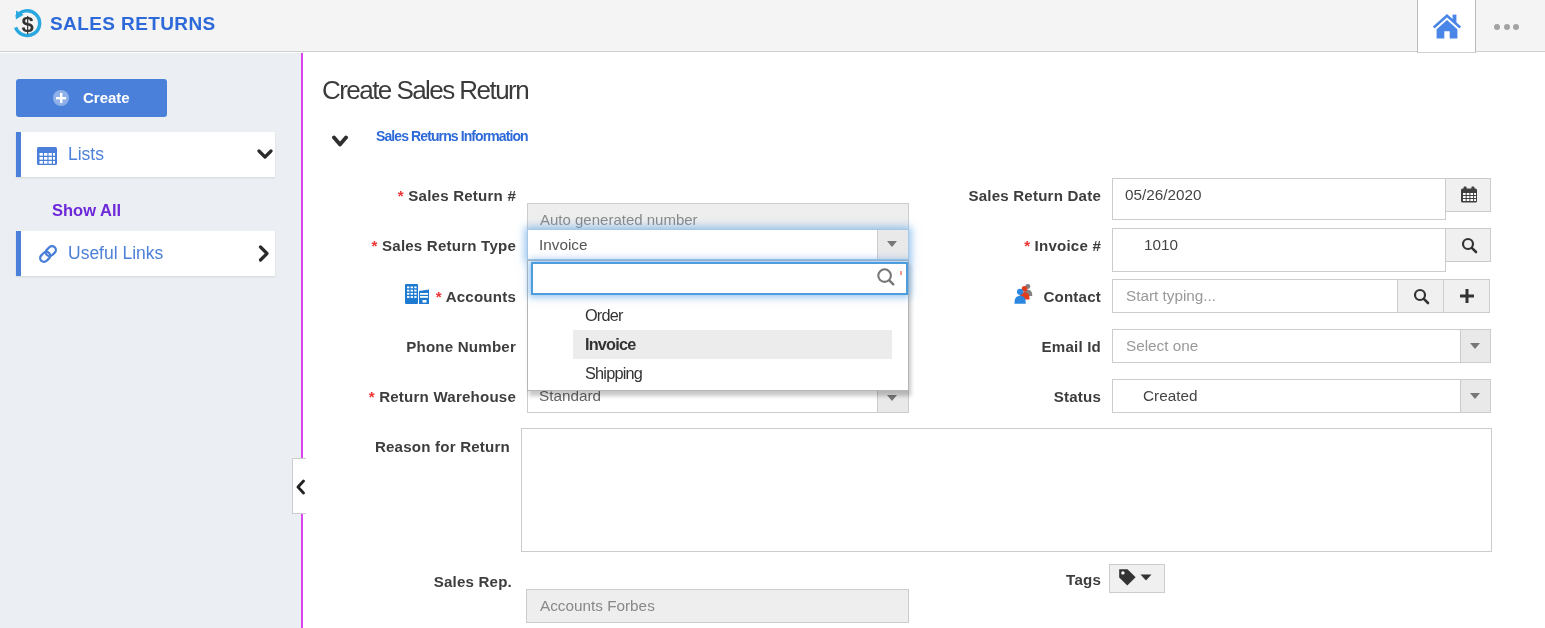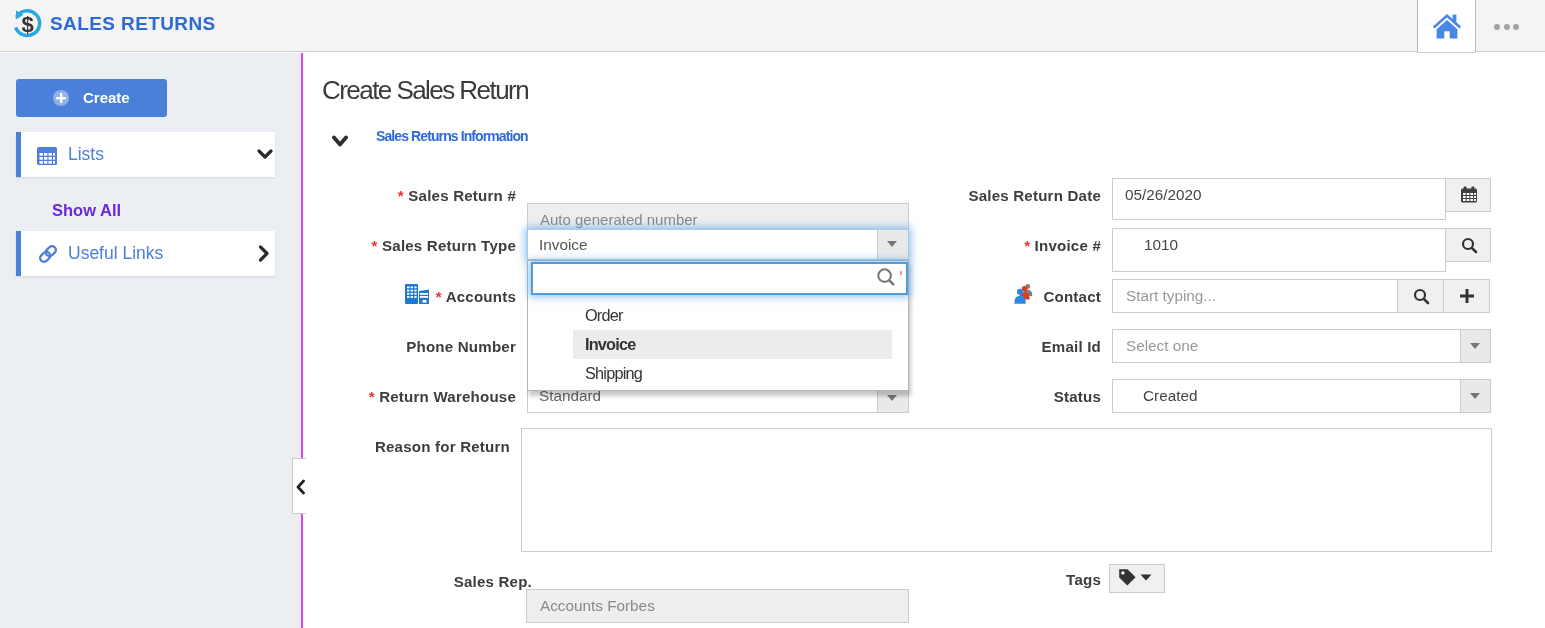--- a/index.html
+++ b/index.html
@@ -230,21 +230,21 @@
     </svg>
     <div class="abs" style="left:371.5px;top:10px;width:2px;height:4px;background:#ef9a8f"></div>
     <div class="dditem" style="top:40px">Order</div>
     <div class="dditem" style="top:69px;background:#ececec;font-weight:bold">Invoice</div>
     <div class="dditem" style="top:98px">Shipping</div>
   </div>
 
   <div class="abs lbl" style="left:280px;top:438px;width:230px">Reason for Return</div>
   <div class="abs inp" style="left:521px;top:428px;width:971px;height:124px"></div>
 
-  <div class="abs lbl" style="left:296px;top:573px;width:236px">Sales Rep.</div>
+  <div class="abs lbl" style="left:276px;top:573px;width:236px">Sales Rep.</div>
   <div class="abs inp dis" style="left:526px;top:564px;width:383px;height:34px;line-height:32px;padding-left:13px">Accounts Forbes</div>
 
   <div class="abs lbl" style="left:880px;top:571px;width:221px">Tags</div>
   <div class="abs gbtn" style="left:1109px;top:564px;width:56px;height:29px"></div>
   <svg class="abs" style="left:1117px;top:567px" width="38" height="22" viewBox="0 0 38 22">
     <path d="M2.2 2.2 L10.5 2.2 L18.6 10.3 L10.3 18.6 L2.2 10.5 Z" fill="#333"></path>
     <circle cx="5.9" cy="5.9" r="1.7" fill="#fff"></circle>
     <path d="M23.5 7.5 L34.5 7.5 L29 13.5 Z" fill="#333"></path>
   </svg>
 </div>

